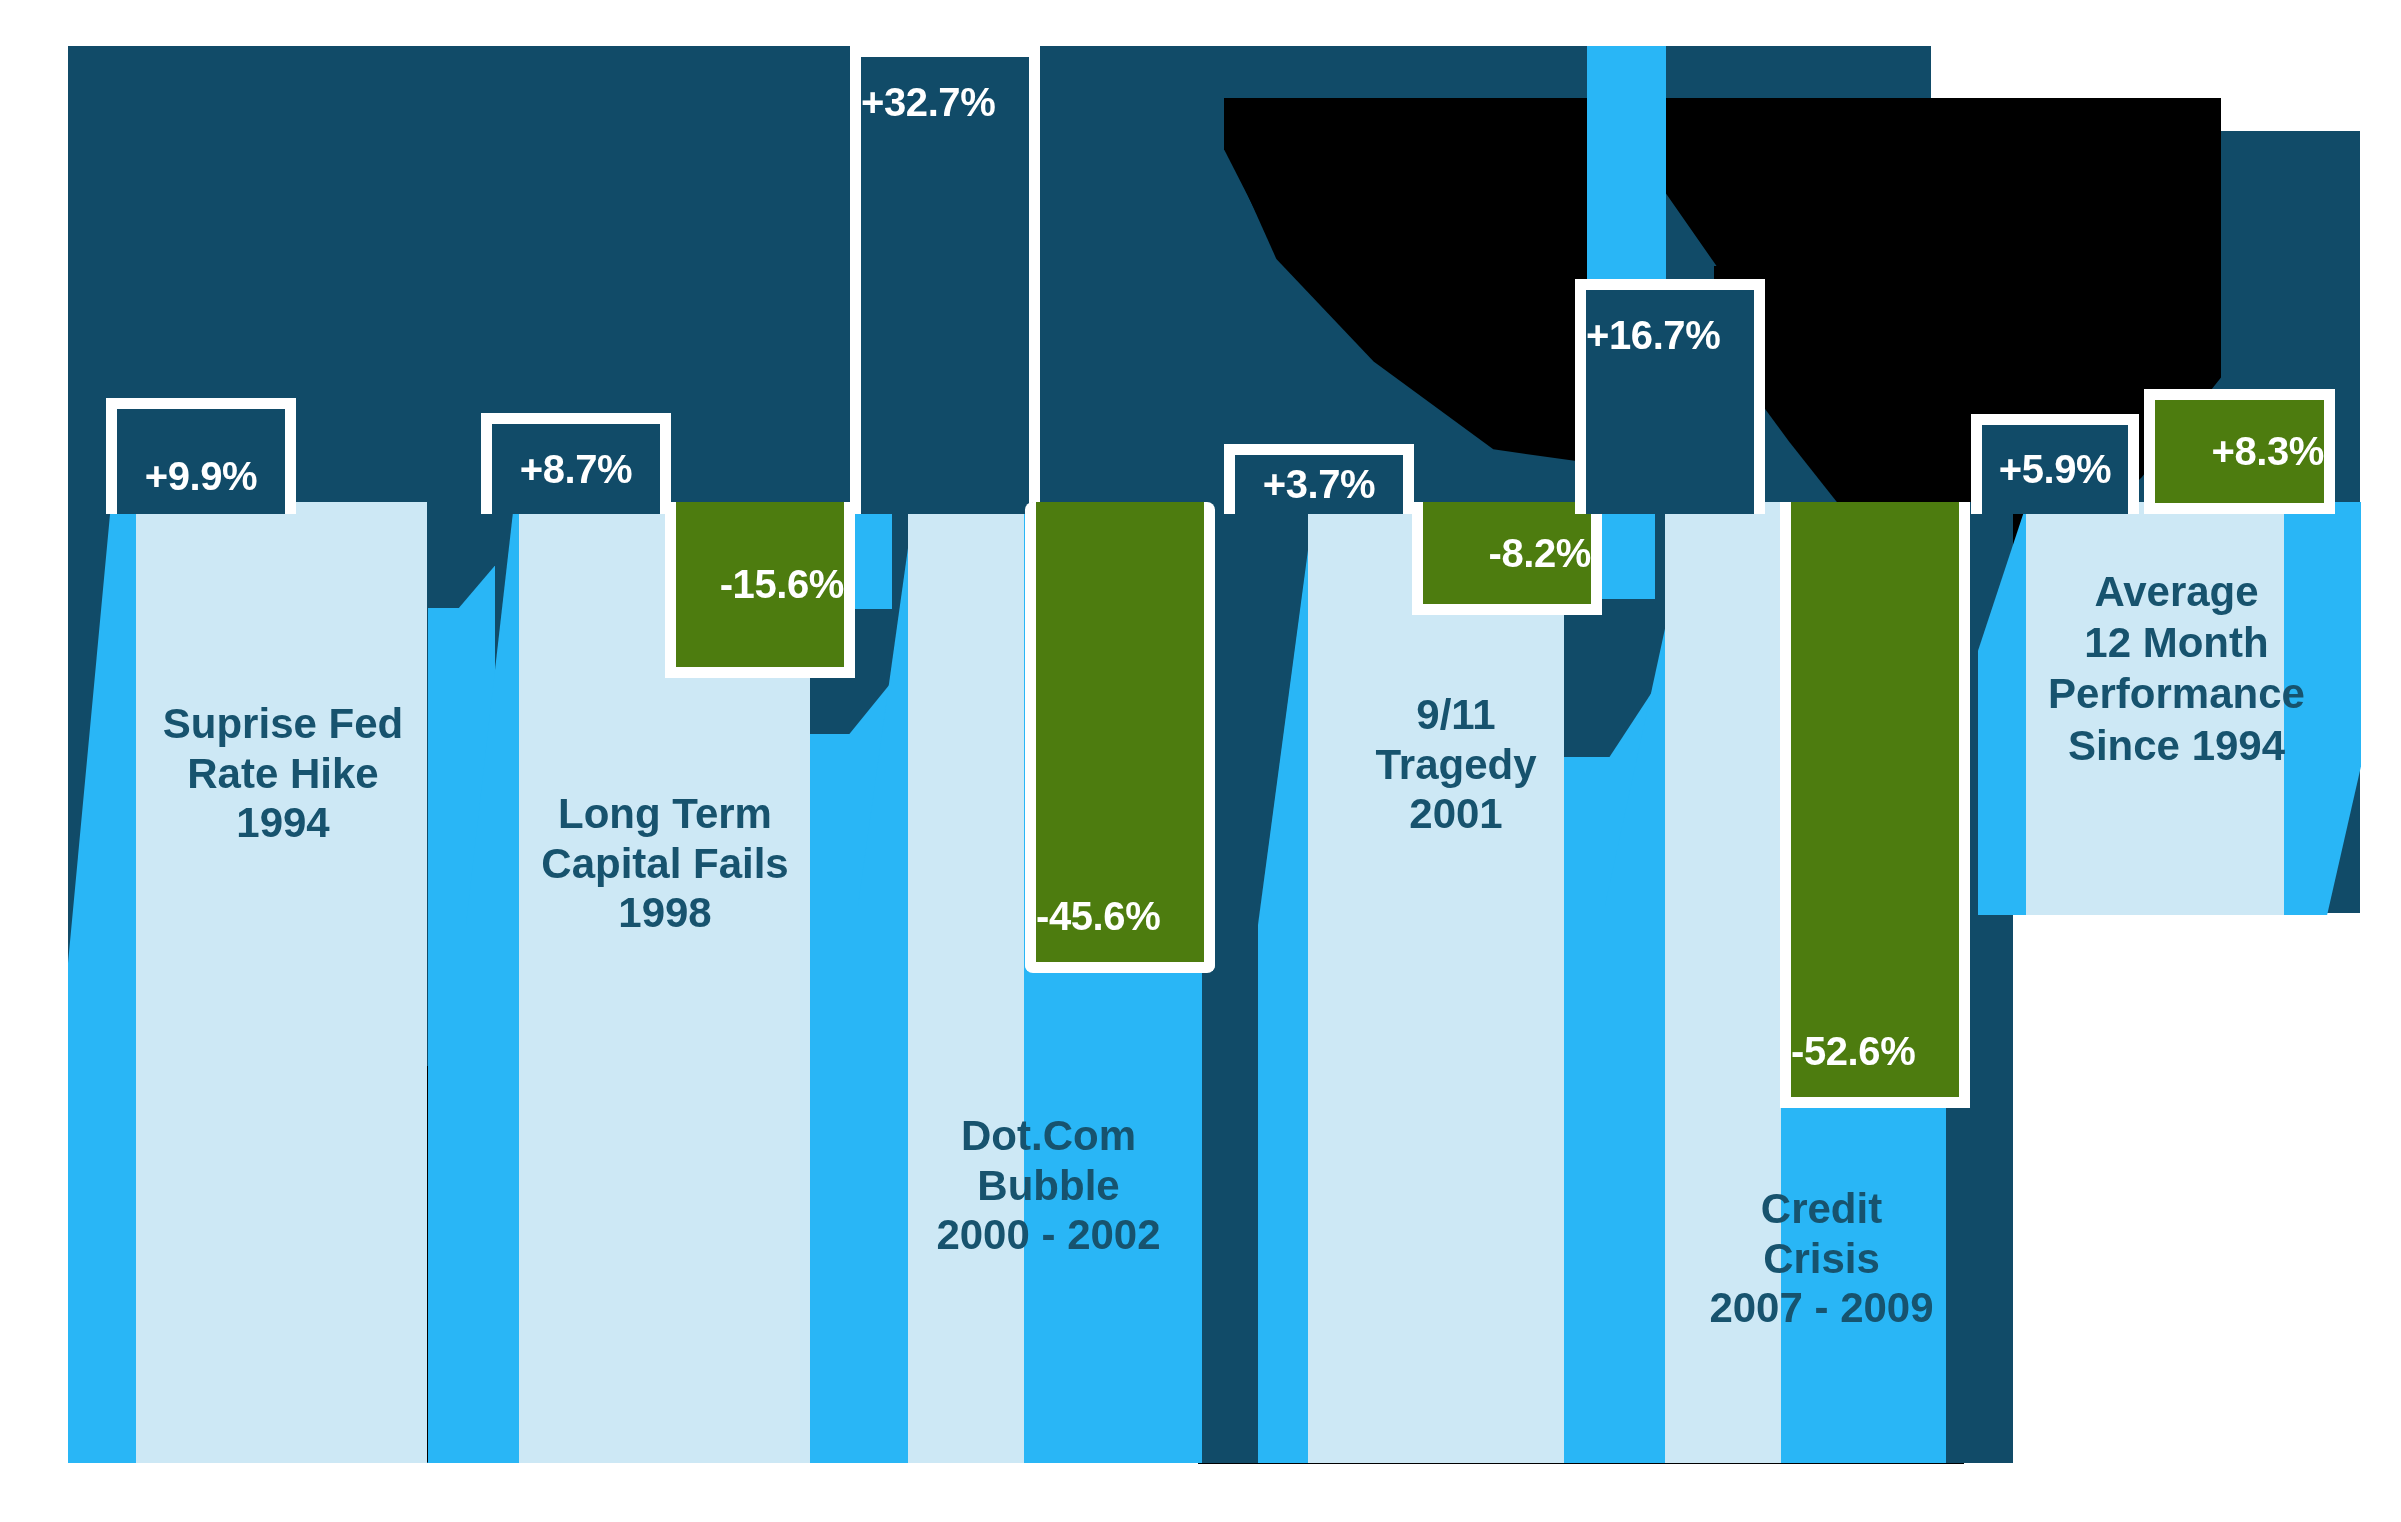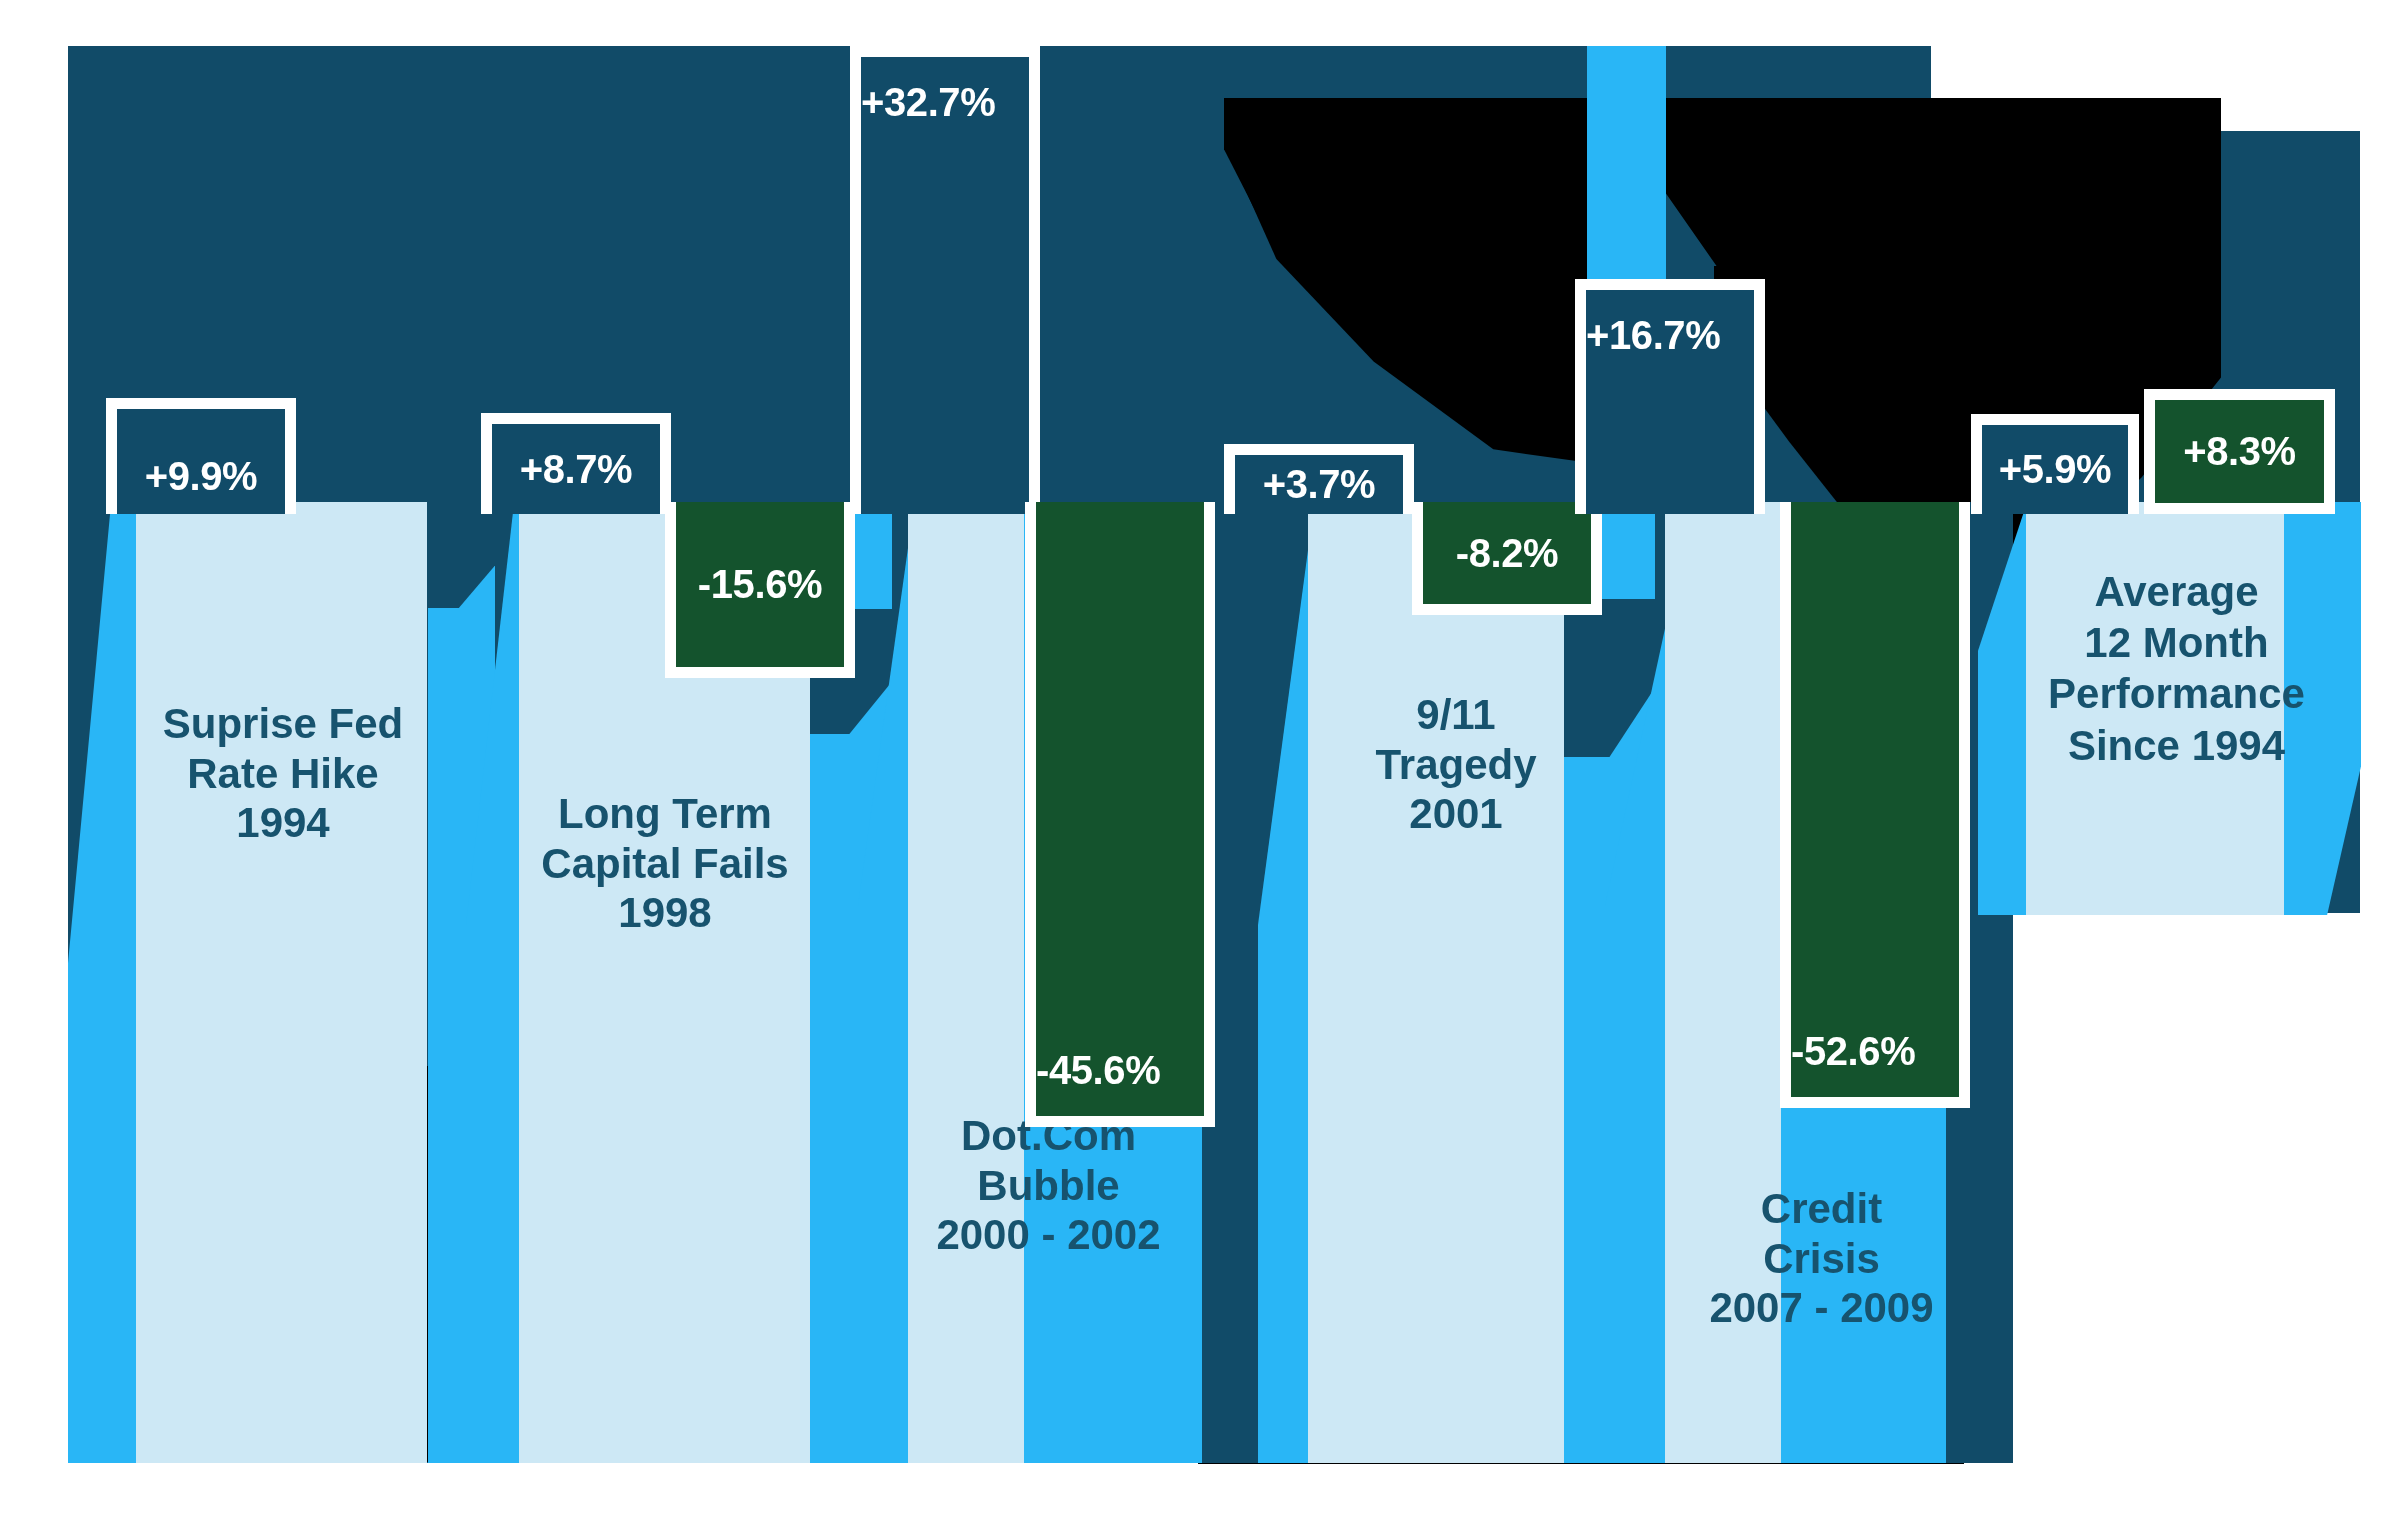--- a/index.html
+++ b/index.html
@@ -13,21 +13,21 @@
   
   .band{position:absolute;}
   .band-light{background:#CDE8F5;}
   .band-cyan{background:#29B6F6;}
   .band-navy{background:#114B68;}
 
   
   .callout{position:absolute;border:11.6px solid #FFFFFF;box-sizing:border-box;
            display:flex;align-items:center;justify-content:center;}
   .callout.navy{background:#114B68;}
-  .callout.cyan{background:#14532d;}
+  .callout.cyan{background:#4d7c0f;justify-content:flex-end;}
   .callout span{color:#FFFFFF;font-weight:bold;letter-spacing:-0.4px;white-space:nowrap;}
 
   
   .open-bottom{border-bottom:none;}
   .open-top{border-top:none;}
 
   
   .evlabel{position:absolute;color:#17536E;font-weight:bold;text-align:center;
            line-height:1.18;white-space:pre-line;}
 
@@ -114,21 +114,21 @@
               clip-path:polygon(0 0,100% 0,100% 100%,0 100%);"></div>
 
   <div class="evlabel" style="left:882px;top:1111px;width:333px;font-size:42px;">Dot.Com
 Bubble
 2000 - 2002</div>
 
   <div class="callout navy open-bottom" style="left:850px;top:46px;width:190px;height:468px;">
     <span style="font-size:40px;position:absolute;top:23px;left:0;right:0;">+32.7%</span>
   </div>
 
-  <div class="callout cyan open-top" style="left:1025px;top:502px;width:190px;height:625px;">
+  <div class="callout cyan open-top" style="left:1025px;top:502px;width:190px;height:471px;border-radius:8px;">
     <span style="font-size:40px;position:absolute;bottom:23px;left:0;right:0;">-45.6%</span>
   </div>
 
   <div class="band band-cyan" style="left:1258px;top:502px;width:91px;height:961px;
               clip-path:polygon(0 44%,62% 0,100% 0,100% 100%,0 100%);"></div>
   <div class="band band-light" style="left:1308px;top:502px;width:291px;height:961px;"></div>
   <div class="band band-cyan" style="left:1564px;top:502px;width:91px;height:961px;"></div>
   <div class="band band-navy" style="left:1564px;top:599px;width:91px;height:158px;
               clip-path:polygon(0 0,100% 0,100% 56%,50% 100%,0 100%);"></div>
 

